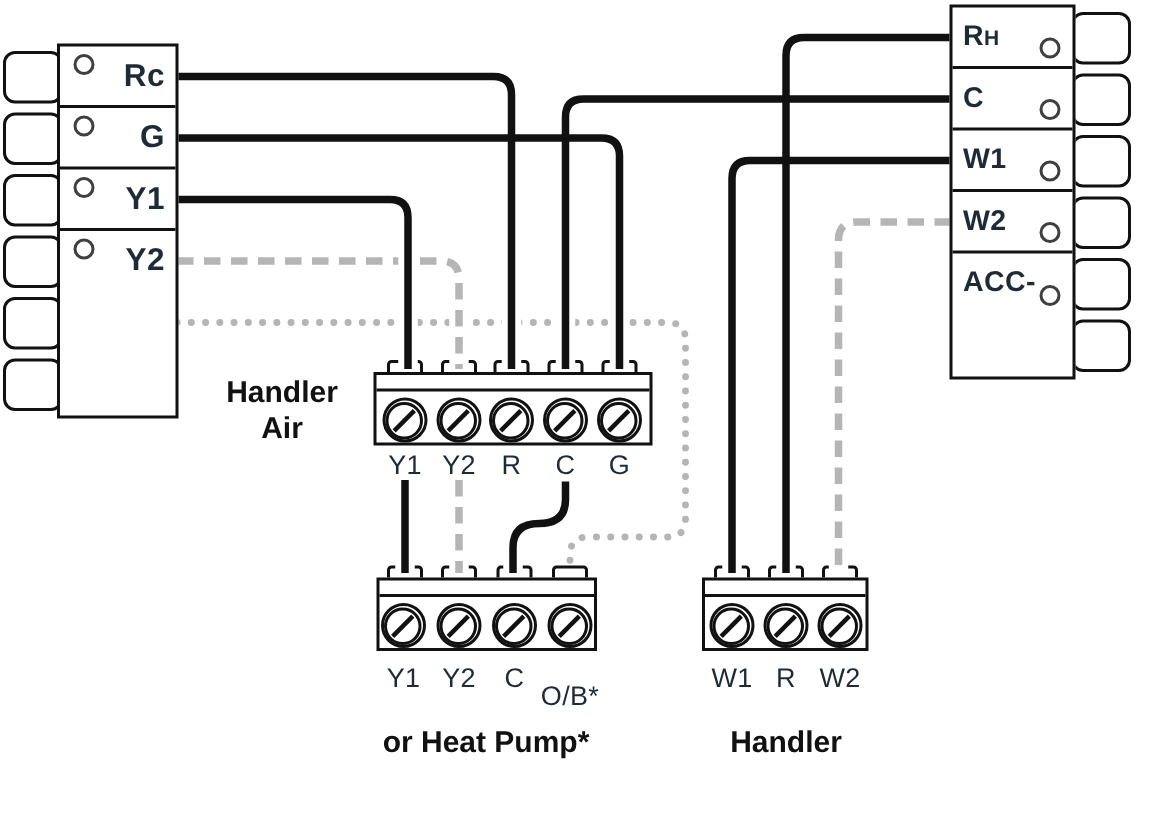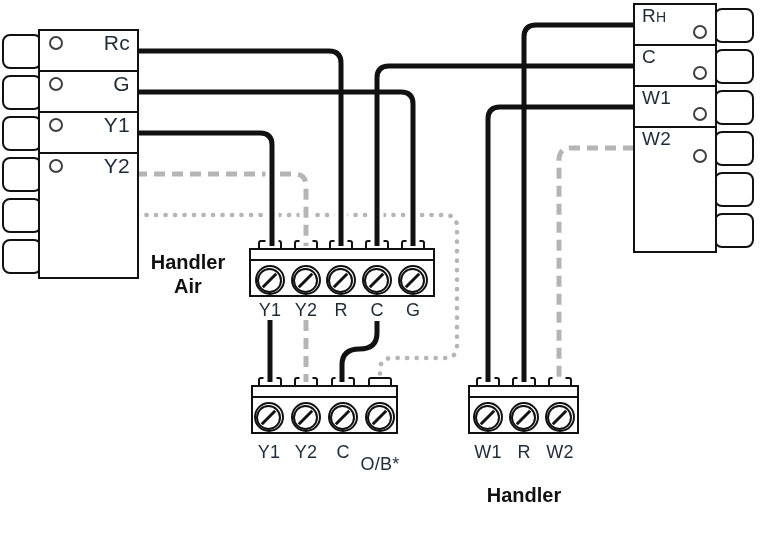--- a/index.html
+++ b/index.html
@@ -15,23 +15,23 @@
   }
   
   .lug {
     position: absolute; width: 24px; height: 11px; background: transparent;
     border: 2px solid #111; border-radius: 3px 3px 0 0; z-index: 0;
   }
   .wires { position: absolute; left: 0; top: 0; z-index: 1; }
   .block {
     position: absolute; background: #fff; border: 2.5px solid #111; z-index: 2;
   }
-  .left-block  { left: 38px; top: 29px;  width: 101px; height: 250px; }
+  .left-block  { left: 38px; top: 29px;  width: 81px; height: 250px; }
   .right-block { left: 633px; top: 3px;  width: 84px; height: 250px; }
-  .brow { position: relative; height: 41px; border-bottom: 2px solid #111; display: flex; align-items: flex-start; }
+  .brow { position: relative; height: 41px; border-bottom: 2px solid #111; display: flex; align-items: center; font-weight: bold; }
   .brow:last-child { height: 40px; border-bottom: none; }
   .brow.l { justify-content: flex-end; padding-right: 7px; }
   .brow.r { justify-content: flex-start; padding-left: 7px; }
   .hole { position: absolute; width: 14px; height: 14px; border: 2px solid #3f3f3f; border-radius: 50%; background:#fff; }
   .hole.hl { left: 9px; top: 5px; }
   .hole.hr { right: 8px; bottom: 5px; }
   .blabel { font-size: 21px; color: #1d2b38; letter-spacing: .3px; white-space: nowrap; }
   .right-block .blabel { font-size: 19px; }
   .sub { font-size: 14px; letter-spacing: 0; }
   .strip { position: absolute; background: #fff; border: 2.5px solid #111; z-index: 2; }
@@ -155,20 +155,24 @@
       <span class="hole hr"></span>
     </div>
     <div class="brow r">
       <span class="blabel"><span>W1</span><span class="sub"></span></span>
       <span class="hole hr"></span>
     </div>
     <div class="brow r">
       <span class="blabel"><span>W2</span><span class="sub"></span></span>
       <span class="hole hr"></span>
     </div>
+    <div class="brow r">
+      <span class="blabel"><span>ACC-</span><span class="sub"></span></span>
+      <span class="hole hr"></span>
+    </div>
   </div>
 
   <div class="strip" style="left:249px;top:248px;width:186px;height:49px">
     <div class="bar"></div>
     <div class="screw" style="left:3.5px"></div>
     <div class="screw" style="left:39.5px"></div>
     <div class="screw" style="left:74.5px"></div>
     <div class="screw" style="left:110.5px"></div>
     <div class="screw" style="left:146.5px"></div>
   </div>
@@ -187,20 +191,21 @@
     <div class="screw" style="left:0.5px"></div>
     <div class="screw" style="left:37.5px"></div>
     <div class="screw" style="left:74.5px"></div>
     <div class="screw" style="left:111.5px"></div>
   </div>
   <div class="tlabel" style="left:241px;top:442px">Y1</div>
   <div class="tlabel" style="left:278px;top:442px">Y2</div>
   <div class="tlabel" style="left:315px;top:442px">C</div>
   <div class="tlabel" style="left:352px;top:454px">O/B*</div>
   <div class="caption" style="left:214px;top:483px;width:220px">
+    <div>or Heat Pump*</div>
   </div>
 
   <div class="strip" style="left:468px;top:385px;width:111px;height:49px">
     <div class="bar"></div>
     <div class="screw" style="left:2.5px"></div>
     <div class="screw" style="left:38.5px"></div>
     <div class="screw" style="left:74.5px"></div>
   </div>
   <div class="tlabel" style="left:460px;top:442px">W1</div>
   <div class="tlabel" style="left:496px;top:442px">R</div>

